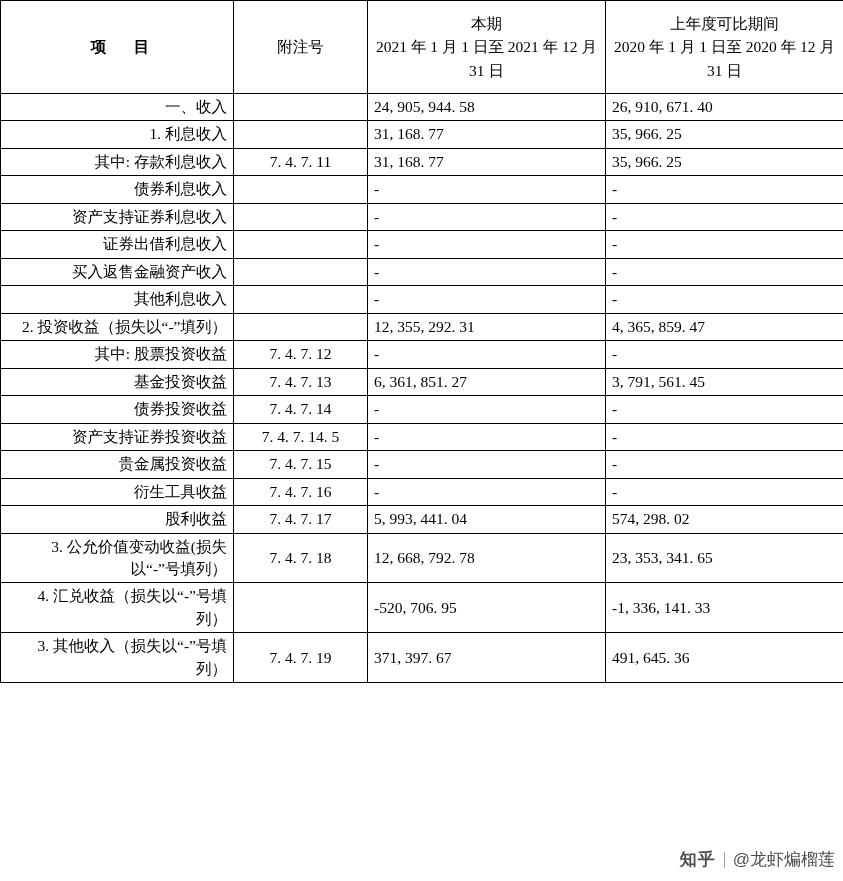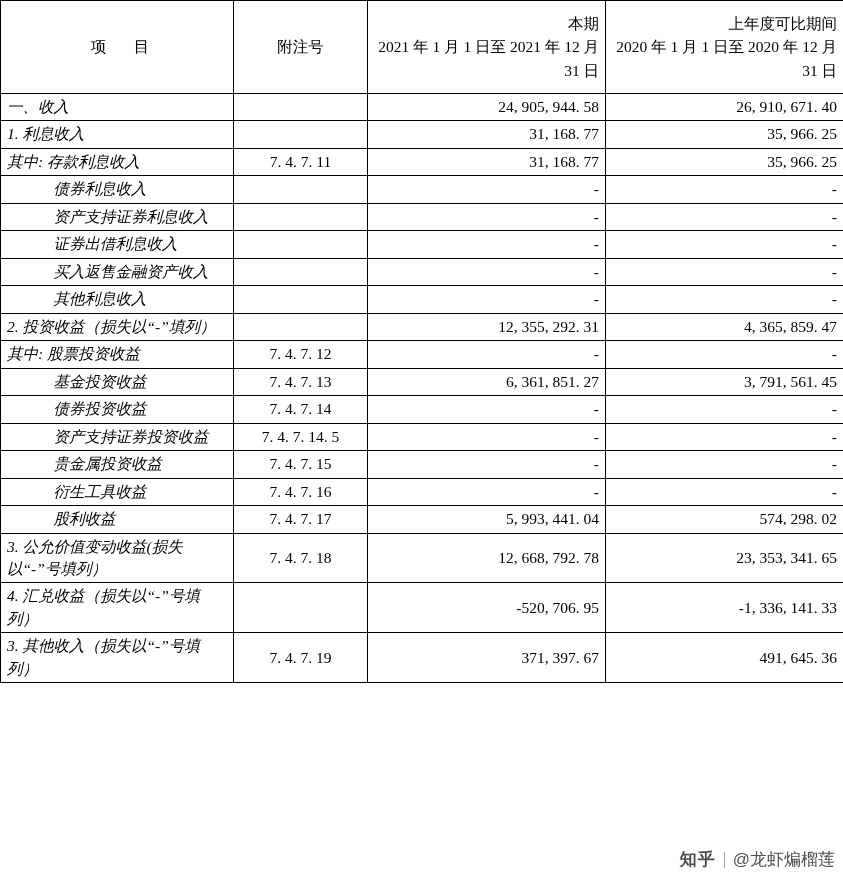--- a/index.html
+++ b/index.html
@@ -39,39 +39,37 @@
   }
   
   thead th {
     text-align: center;
     height: 88px;
     font-size: 15.5px;
   }
   thead th.item-head {
     letter-spacing: 6px;
     padding-left: 18px;
+    font-weight: bold;
   }
   thead th.period-head {
     line-height: 1.5;
-    text-align: right;
   }
   .hdr-line1 { display: block; }
   .hdr-line2 { display: block; }
 
   td.item {
-    text-align: left;
+    text-align: right;
     white-space: normal;
     word-break: break-all;
-    font-style: italic;
   }
   td.note {
     text-align: center;
   }
   td.num {
-    text-align: right;
     padding-right: 8px;
     font-family: "Liberation Serif", "DejaVu Serif", serif;
   }
 
   .topline { border-top: 2px solid #000; }
 
   
   #watermark {
     position: absolute;
     right: 8px;

